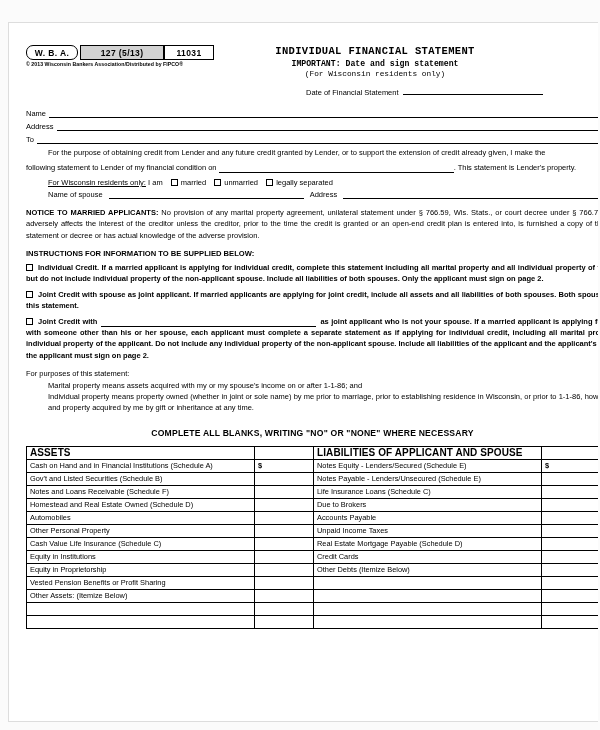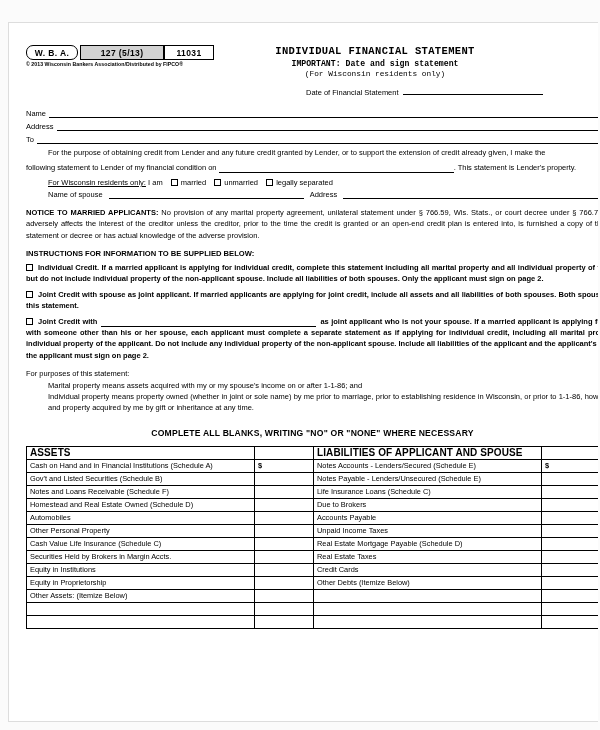--- a/index.html
+++ b/index.html
@@ -233,21 +233,21 @@
         <tbody>
           <tr>
             <td class="c1 hd">ASSETS</td>
             <td class="c2 hd"></td>
             <td class="c3 hd">LIABILITIES OF APPLICANT AND SPOUSE</td>
             <td class="c4 hd"></td>
           </tr>
         <tr>
               <td class="c1">Cash on Hand and in Financial Institutions (Schedule A)</td>
               <td class="c2 dollar">$</td>
-              <td class="c3">Notes Accounts - Lenders/Secured  (Schedule E)</td>
+              <td class="c3">Notes Equity - Lenders/Secured  (Schedule E)</td>
               <td class="c4 dollar">$</td>
             </tr>
             <tr>
               <td class="c1">Gov't and Listed Securities (Schedule B)</td>
               <td class="c2"></td>
               <td class="c3">Notes Payable - Lenders/Unsecured (Schedule E)</td>
               <td class="c4"></td>
             </tr>
             <tr>
               <td class="c1">Notes and Loans Receivable (Schedule F)</td>
@@ -273,35 +273,35 @@
               <td class="c3">Unpaid Income Taxes</td>
               <td class="c4"></td>
             </tr>
             <tr>
               <td class="c1">Cash Value Life Insurance (Schedule C)</td>
               <td class="c2"></td>
               <td class="c3">Real Estate Mortgage Payable (Schedule D)</td>
               <td class="c4"></td>
             </tr>
             <tr>
-              <td class="c1">Securities Held by Brokers in Margin Accts.</td>
-              <td class="c2"></td>
-              <td class="c3">Real Estate Taxes</td>
-              <td class="c4"></td>
-            </tr>
-            <tr>
               <td class="c1">Equity in Institutions</td>
               <td class="c2"></td>
               <td class="c3">Credit Cards</td>
               <td class="c4"></td>
             </tr>
             <tr>
               <td class="c1">Equity in Proprietorship</td>
               <td class="c2"></td>
               <td class="c3">Other Debts (Itemize Below)</td>
+              <td class="c4"></td>
+            </tr>
+            <tr>
+              <td class="c1">Vested Pension Benefits or Profit Sharing</td>
+              <td class="c2"></td>
+              <td class="c3"></td>
               <td class="c4"></td>
             </tr>
             <tr>
               <td class="c1">Other Assets: (Itemize Below)</td>
               <td class="c2"></td>
               <td class="c3"></td>
               <td class="c4"></td>
             </tr>
             <tr>
               <td class="c1"></td>

